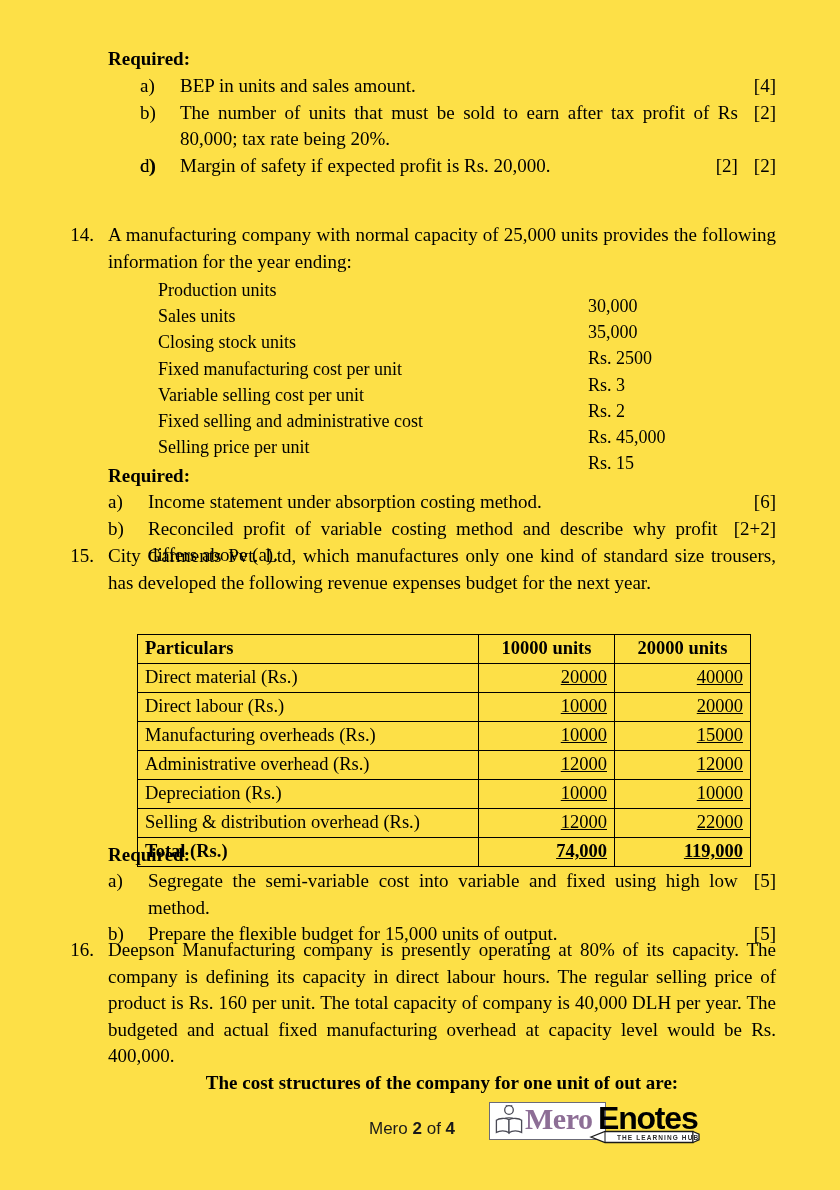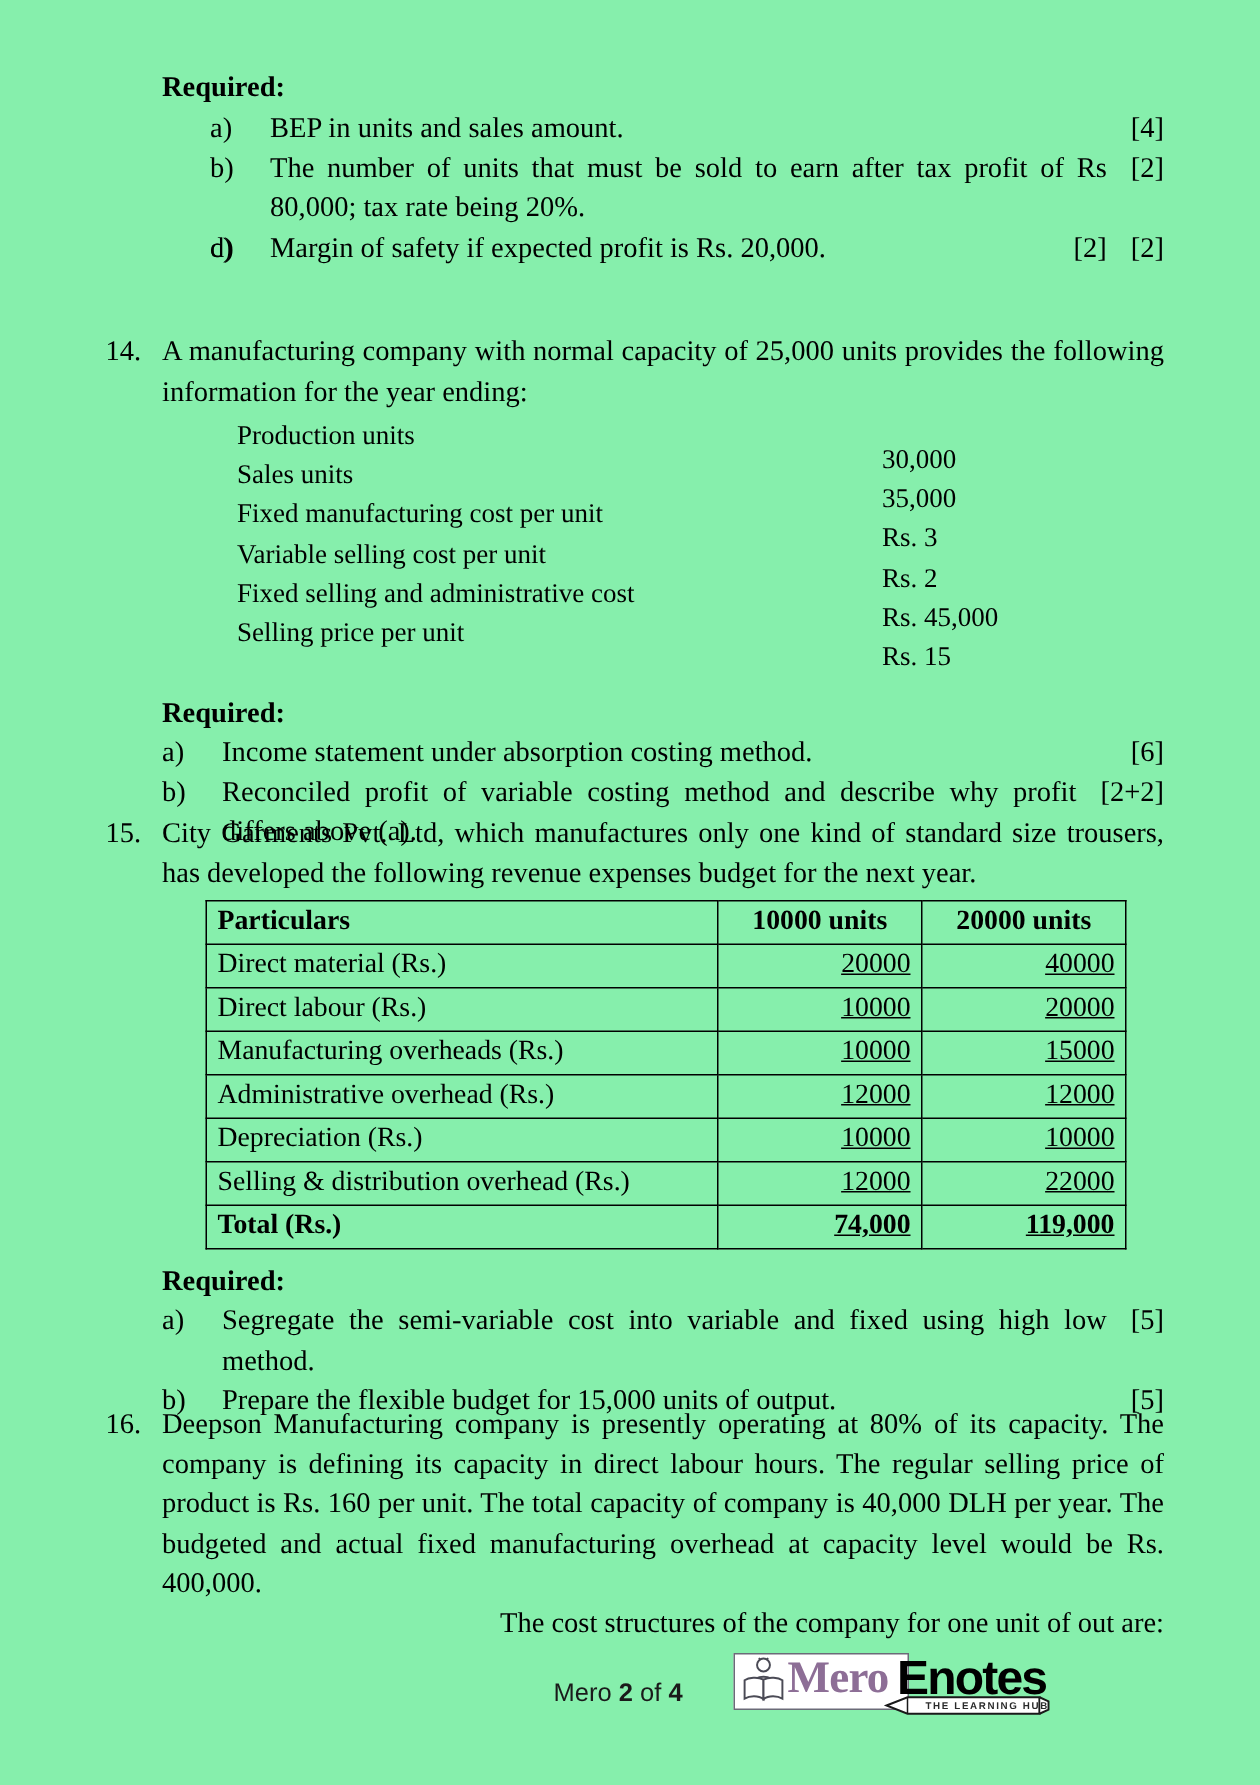--- a/index.html
+++ b/index.html
@@ -4,21 +4,21 @@
 <style>
   html, body {
     margin: 0;
     padding: 0;
     background: #ffffff;
   }
   .page {
     position: relative;
     width: 840px;
     height: 1190px;
-    background: #86efac;
+    background: #fde047;
     font-family: "Liberation Serif", serif;
     color: #000000;
     overflow: hidden;
   }
   .content {
     position: absolute;
     left: 0;
     top: 0;
     width: 840px;
   }
@@ -27,21 +27,21 @@
     font-size: 19px;
     line-height: 26px;
     margin: 0;
   }
   .para {
     font-size: 19px;
     line-height: 26.5px;
     text-align: justify;
     margin: 0;
   }
-  .para.nojust { text-align: right; }
+  .para.nojust { text-align: center; font-weight: bold; }
 
   
   .qrow {
     position: relative;
     font-size: 19px;
     line-height: 26.5px;
     text-align: justify;
     padding-left: 58px;
   }
   .qnum {
@@ -250,20 +250,24 @@
       <div class="datalist" style="position:relative; margin-left:108px; margin-top:2px; width:600px;">
         <div class="datarow">
           <span class="dl-label">Production units</span>
           <span class="dl-value">30,000</span>
         </div>
         <div class="datarow">
           <span class="dl-label">Sales units</span>
           <span class="dl-value">35,000</span>
         </div>
         <div class="datarow">
+          <span class="dl-label">Closing stock units</span>
+          <span class="dl-value">Rs. 2500</span>
+        </div>
+        <div class="datarow">
           <span class="dl-label">Fixed manufacturing cost per unit</span>
           <span class="dl-value">Rs. 3</span>
         </div>
         <div class="datarow">
           <span class="dl-label">Variable selling cost per unit</span>
           <span class="dl-value">Rs. 2</span>
         </div>
         <div class="datarow">
           <span class="dl-label">Fixed selling and administrative cost</span>
           <span class="dl-value">Rs. 45,000</span>
@@ -295,21 +299,21 @@
       </div>
     </div>
 
     <div style="position:absolute; left:50px; top:543px; width:726px;">
       <div class="qrow">
         <span class="qnum">15.</span>
         <span>City Garments Pvt. Ltd, which manufactures only one kind of standard size trousers, has developed the following revenue expenses budget for the next year.</span>
       </div>
     </div>
 
-    <div style="position:absolute; left:137px; top:600px;">
+    <div style="position:absolute; left:137px; top:634px;">
       <table class="budget">
         <colgroup>
           <col class="col-part">
             <col class="col-u1">
             <col class="col-u2">
         </colgroup>
         <thead>
           <tr>
             <th style="text-align:left;">Particulars</th>
             <th>10000 units</th>

